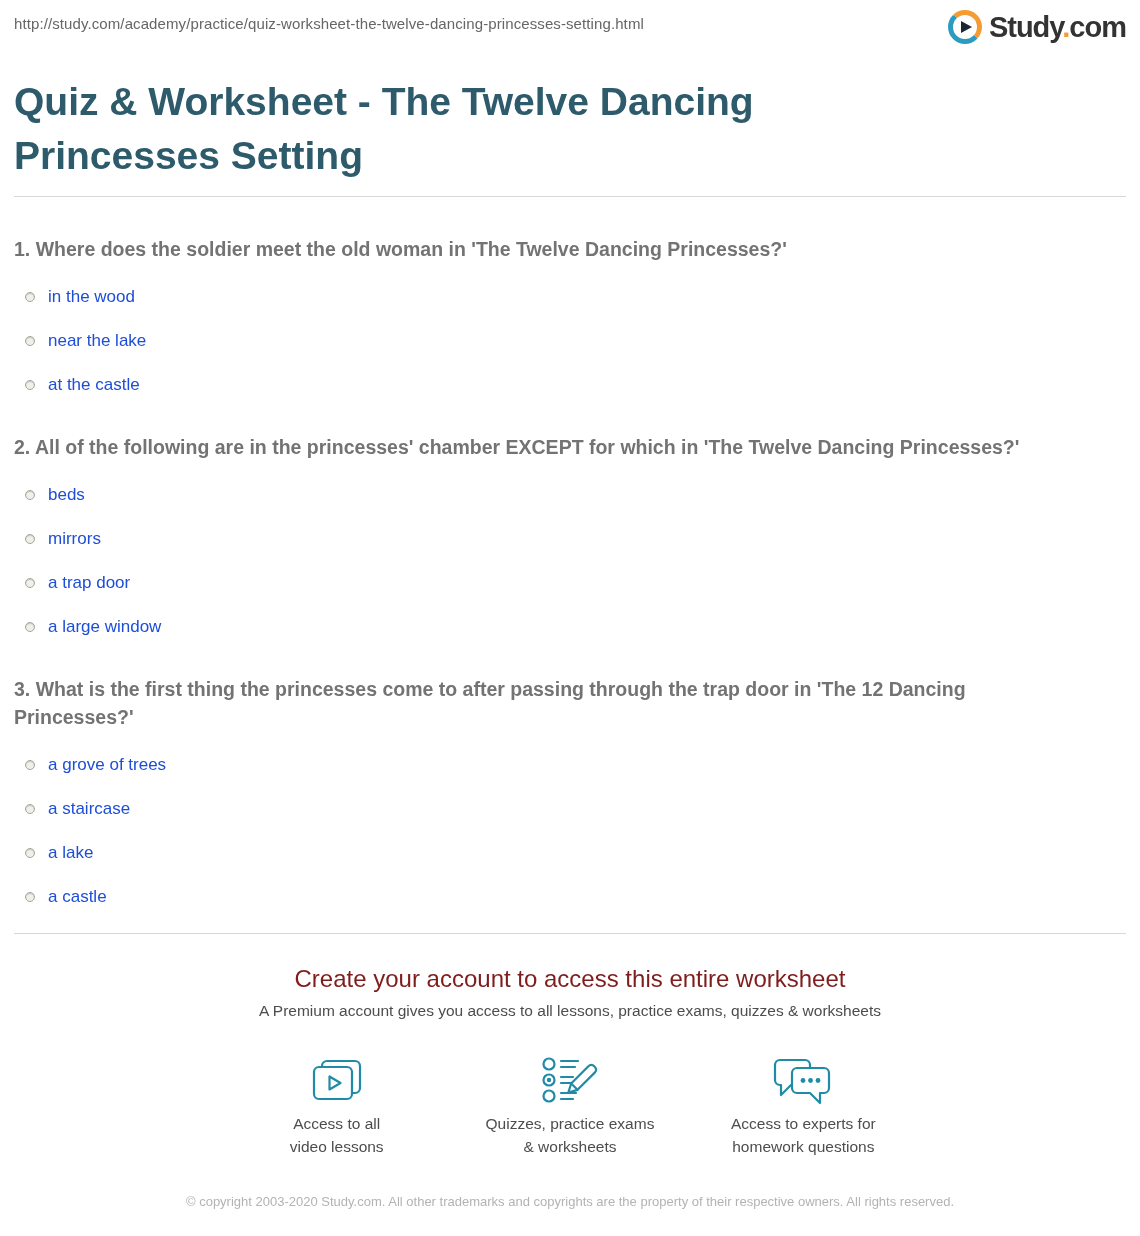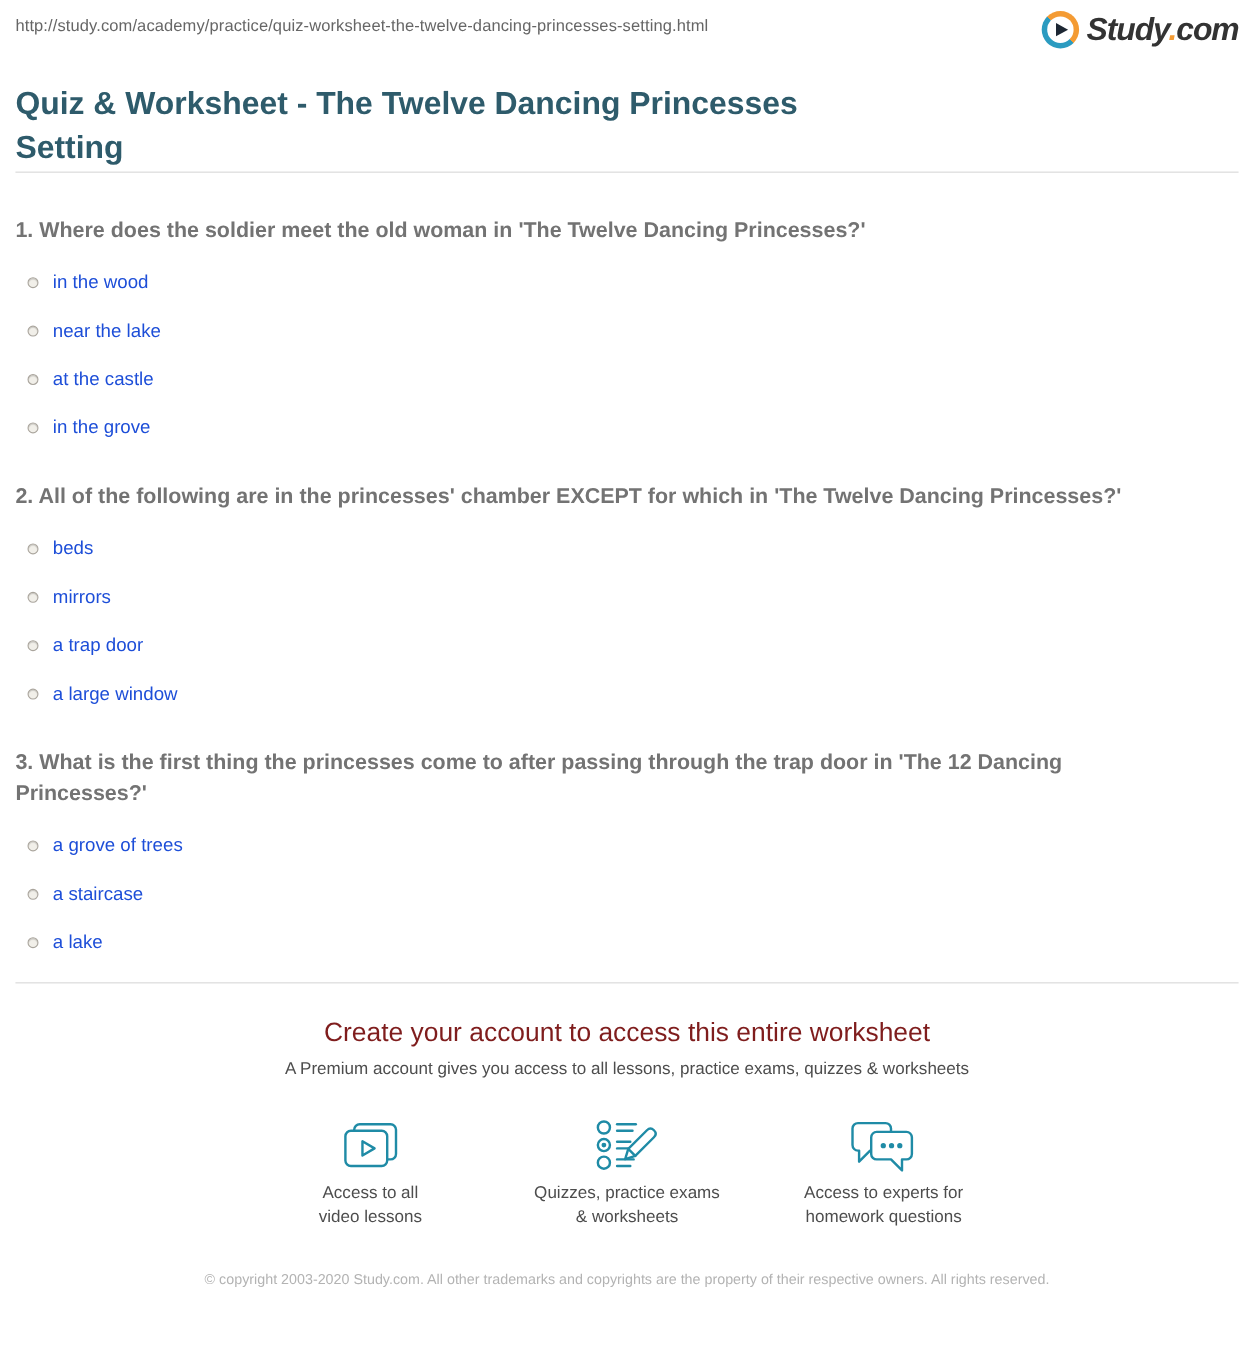--- a/index.html
+++ b/index.html
@@ -48,32 +48,31 @@
     border-top: 6.5px solid transparent;
     border-bottom: 6.5px solid transparent;
     margin-left: 4px;
   }
   .logo-text {
     font-size: 29px;
     font-weight: 700;
     color: #333;
     letter-spacing: -1px;
     line-height: 34px;
-    font-style: italic;
   }
   .logo-dot { color: #f49b33; }
 
   
   .title {
-    font-size: 29px;
+    font-size: 39px;
     font-weight: 600;
     color: #2e5b6b;
     line-height: 1.38;
     max-width: 770px;
-    margin: 13px 0 1px;
+    margin: 13px 0 13px;
   }
   .divider {
     border: none;
     border-top: 1px solid #d8d8d8;
     margin: 0;
   }
 
   
   .question h2 {
     font-size: 19.5px;
@@ -180,24 +179,20 @@
           <span class="option-label">in the wood</span>
         </div>
         <div class="option">
           <span class="radio"></span>
           <span class="option-label">near the lake</span>
         </div>
         <div class="option">
           <span class="radio"></span>
           <span class="option-label">at the castle</span>
         </div>
-        <div class="option">
-          <span class="radio"></span>
-          <span class="option-label">in the grove</span>
-        </div>
       </div>
     </section>
 
     <section class="question">
       <h2>2. All of the following are in the princesses' chamber EXCEPT for which in 'The Twelve Dancing Princesses?'</h2>
       <div class="options">
         <div class="option">
           <span class="radio"></span>
           <span class="option-label">beds</span>
         </div>
@@ -223,20 +218,24 @@
           <span class="radio"></span>
           <span class="option-label">a grove of trees</span>
         </div>
         <div class="option">
           <span class="radio"></span>
           <span class="option-label">a staircase</span>
         </div>
         <div class="option">
           <span class="radio"></span>
           <span class="option-label">a lake</span>
+        </div>
+        <div class="option">
+          <span class="radio"></span>
+          <span class="option-label">a castle</span>
         </div>
       </div>
     </section>
 
   </main>
 
   <hr class="divider">
 
   <section class="signup">
     <h2 class="signup-heading">Create your account to access this entire worksheet</h2>

